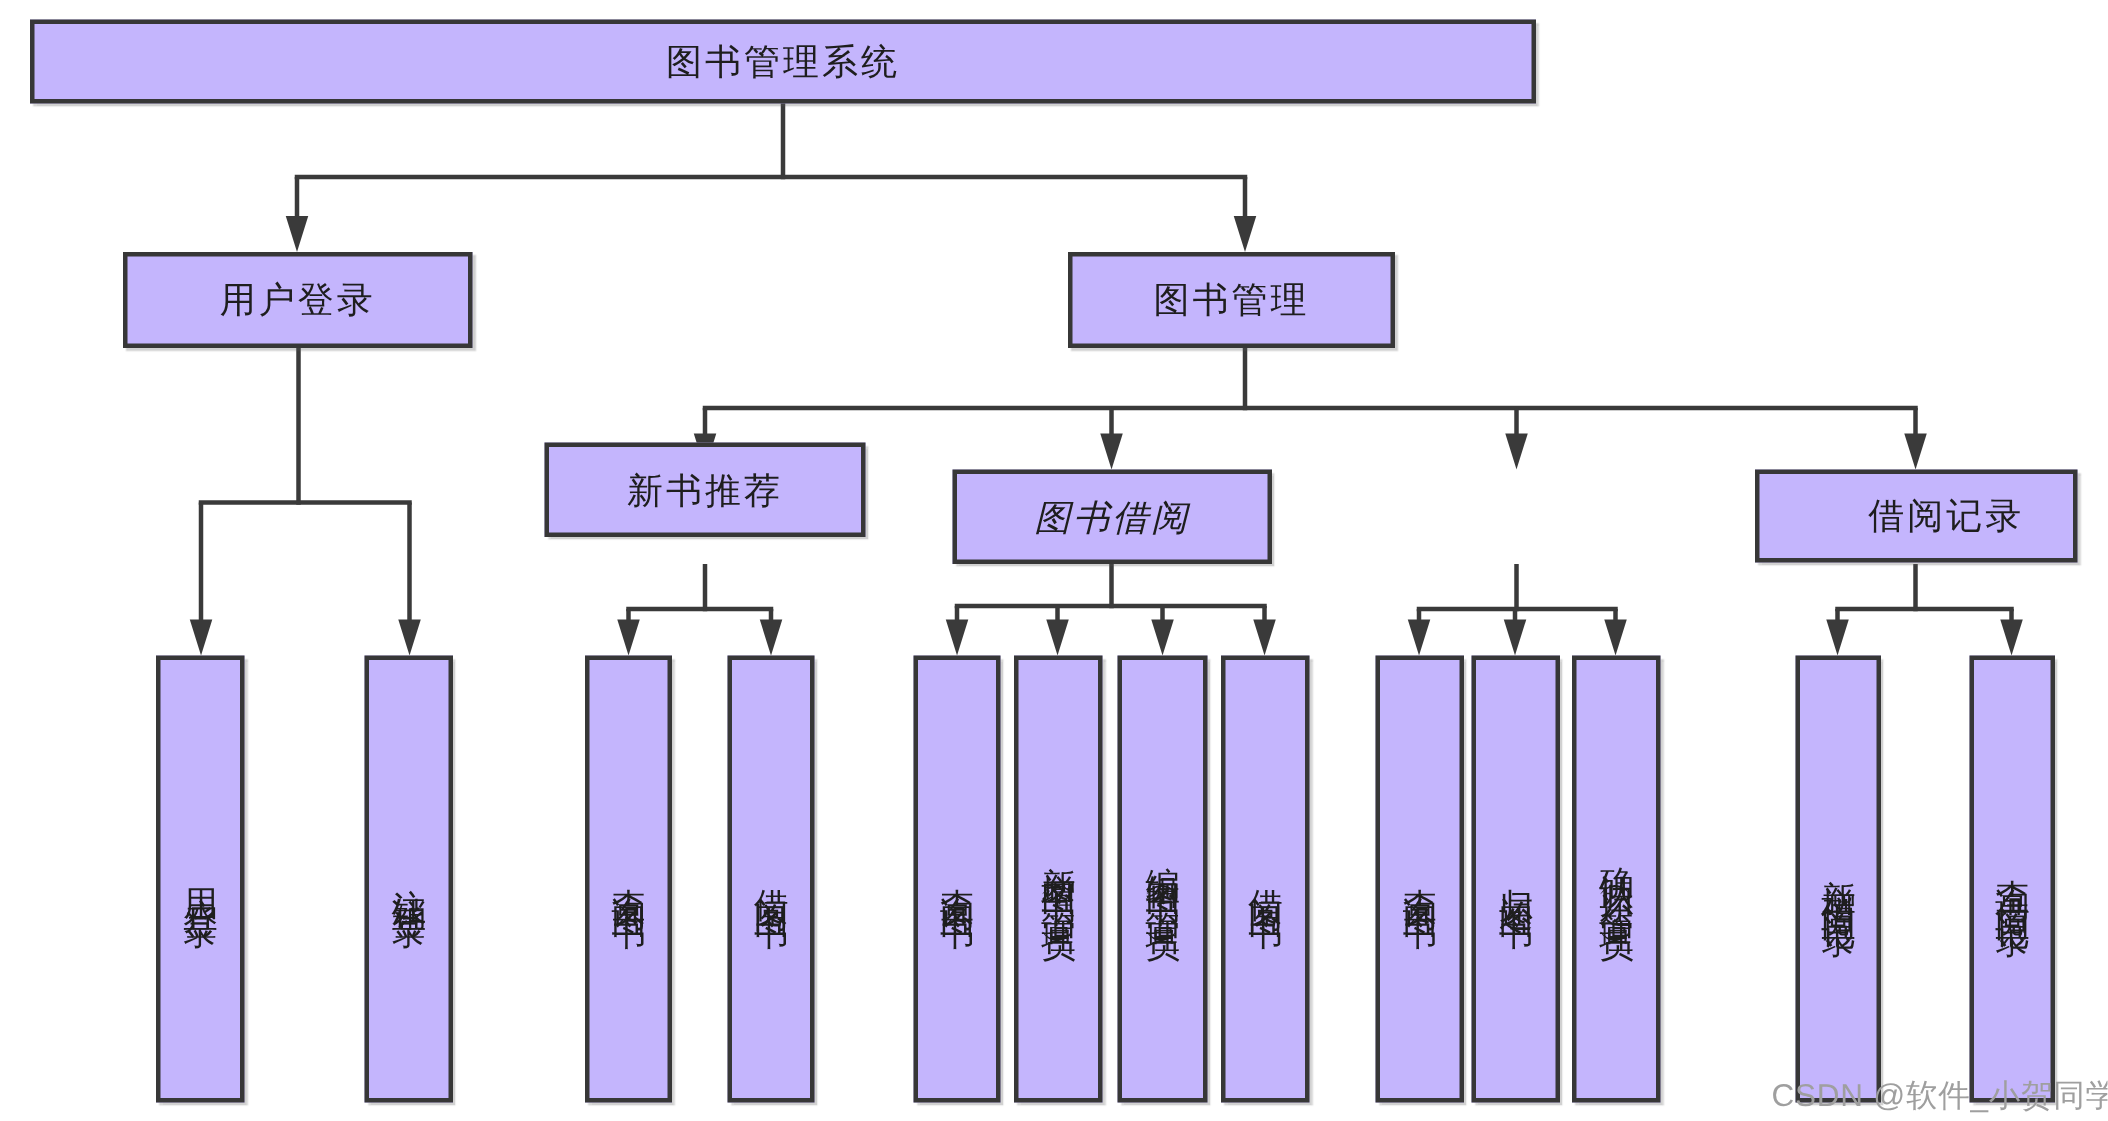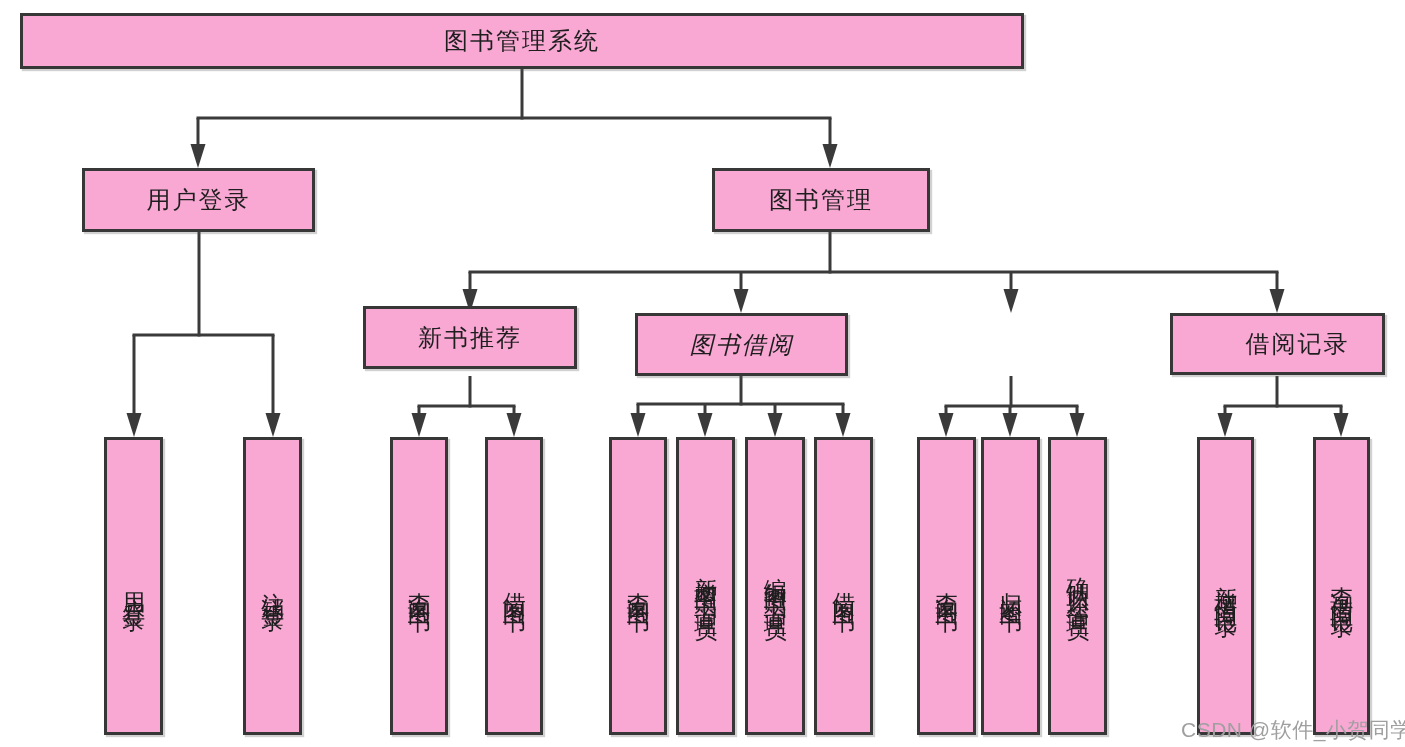--- a/index.html
+++ b/index.html
@@ -17,21 +17,21 @@
   .connectors {
     position: absolute;
     left: 0; top: 0;
     pointer-events: none;
   }
   .connectors line { stroke: #3a3a3a; stroke-width: 3; }
   .connectors polygon { fill: #3a3a3a; }
   .node, .vnode {
     position: absolute;
     box-sizing: border-box;
-    background: #f9a8d4;
+    background: #c4b5fd;
     border: 3px solid #373737;
     box-shadow: 2px 2px 1px rgba(90,90,90,0.28);
     display: flex;
     align-items: center;
     justify-content: center;
   }
   .node span {
     font-size: 24px;
     letter-spacing: 2px;
     color: #1e1e1e;
@@ -41,21 +41,21 @@
     writing-mode: vertical-rl;
     font-size: 23px;
     letter-spacing: 6px;
     line-height: 1.1;
     color: #1e1e1e;
   }
   
   .n-root          { left: 20px;   top: 13px;  width: 1004px; height: 56px; }
   .n-user-login    { left: 82px;   top: 168px; width: 233px;  height: 64px; }
   .n-book-mgmt     { left: 712px;  top: 168px; width: 218px;  height: 64px; }
-  .n-new-book-rec  { left: 363px;  top: 306px; width: 214px;  height: 63px; }
+  .n-new-book-rec  { left: 363px;  top: 295px; width: 214px;  height: 63px; }
   .n-book-borrow   { left: 635px;  top: 313px; width: 213px;  height: 63px; font-style: italic; }
   .n-current-borrow{ left: 906px;  top: 313px; width: 210px;  height: 63px; }
   .n-borrow-records{ left: 1170px; top: 313px; width: 215px;  height: 62px; padding-left: 40px; }
   
   .vnode { top: 437px; height: 298px; }
   .v-ul-login   { left: 104px;  width: 59px; }
   .v-ul-logout  { left: 243px;  width: 59px; }
   .v-nb-query   { left: 390px;  width: 58px; }
   .v-nb-borrow  { left: 485px;  width: 58px; }
   .v-bb-query   { left: 609px;  width: 58px; }

